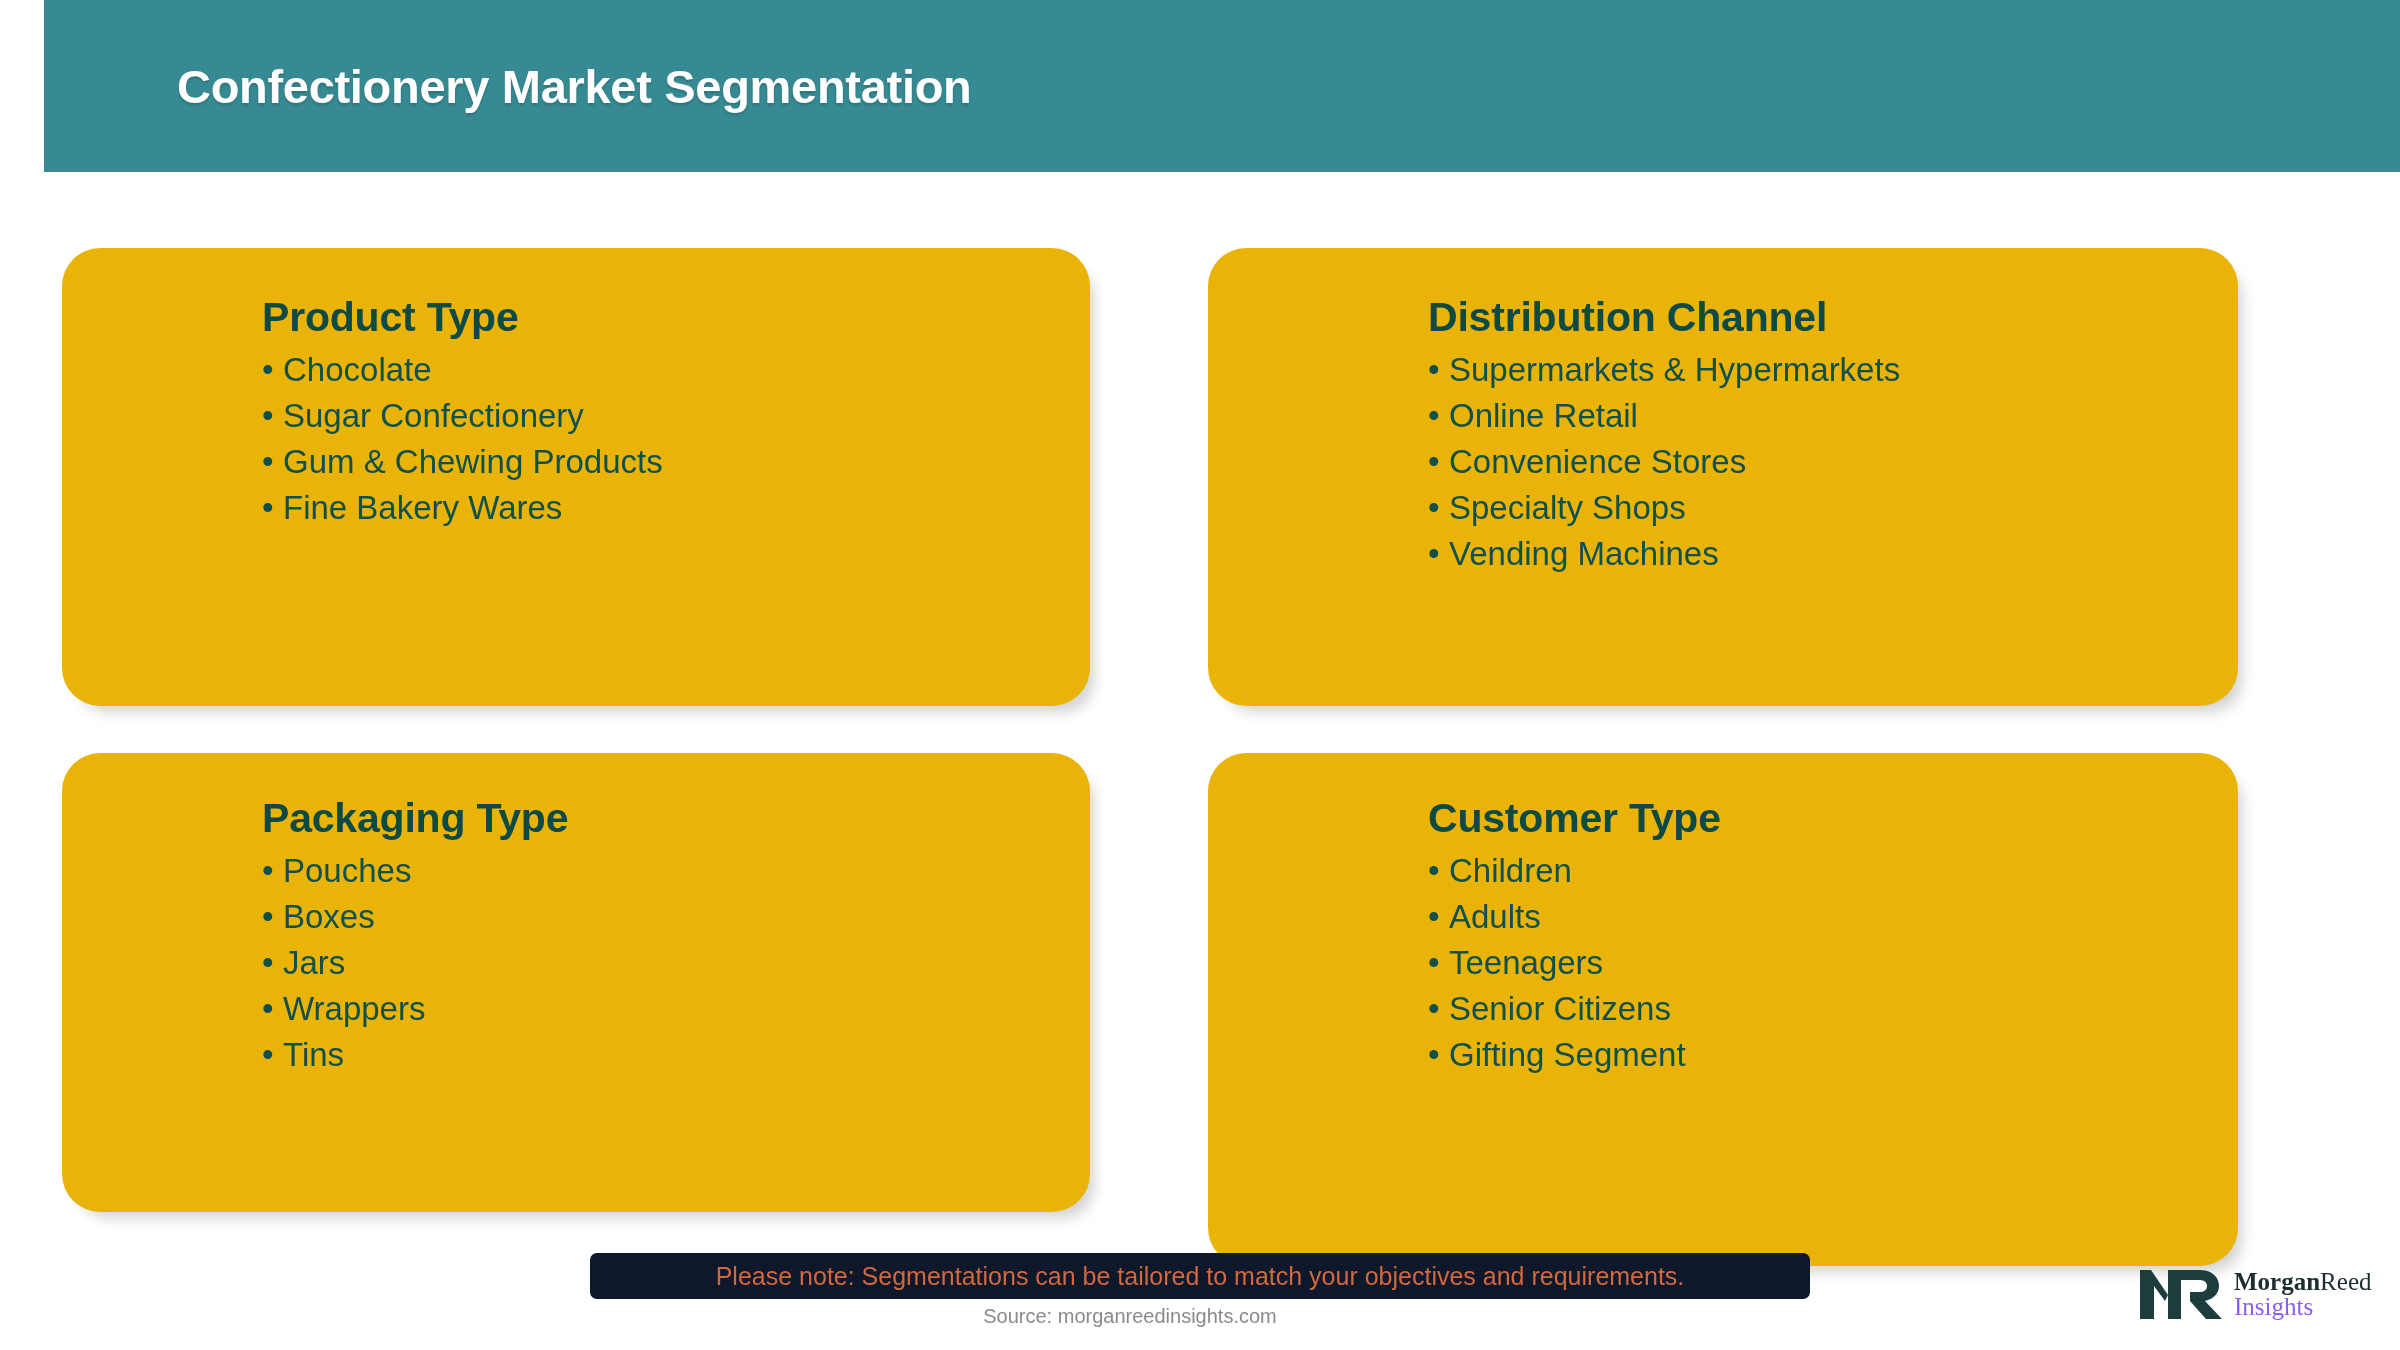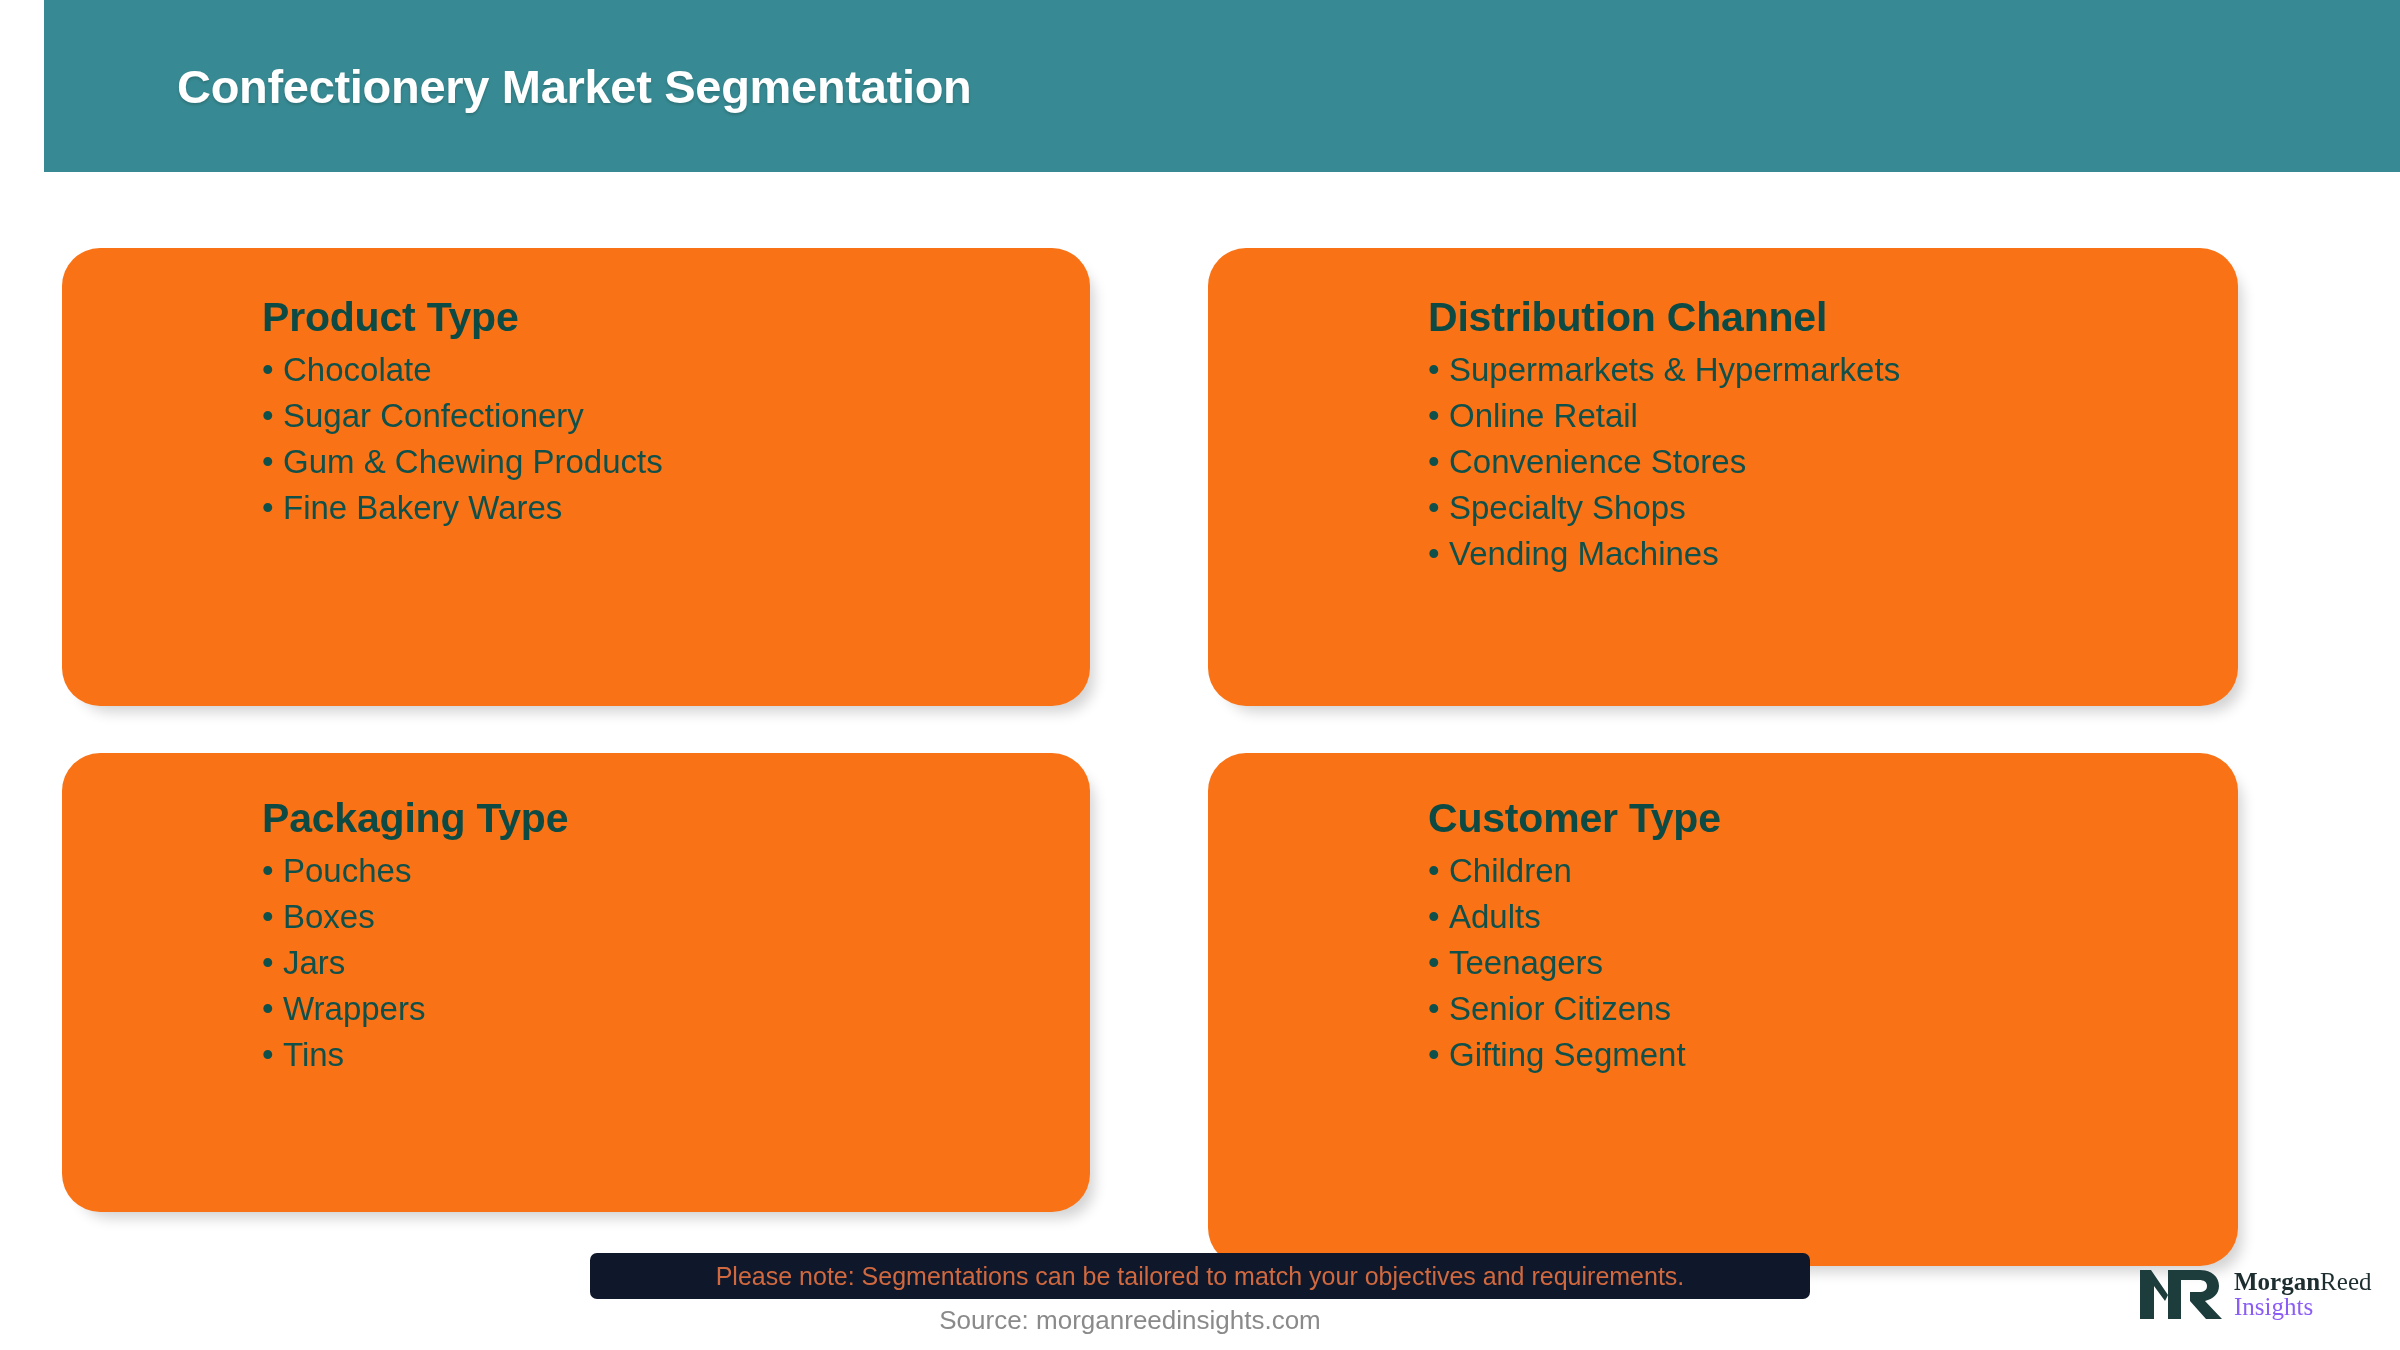--- a/index.html
+++ b/index.html
@@ -17,21 +17,21 @@
   }
   .header-title{
     position:absolute;left:133px;top:0;height:172px;
     display:flex;align-items:center;
     color:#ffffff;font-size:47px;font-weight:bold;
     letter-spacing:-0.3px;
     text-shadow:0 2px 3px rgba(0,0,0,0.18);
   }
   .card{
     position:absolute;
-    background:#f97316;
+    background:#eab308;
     border-radius:38px;
     box-shadow:10px 12px 14px -6px rgba(0,0,0,0.18);
   }
   #card-0{left:62px;top:248px;width:1028px;height:458px;}
   #card-1{left:1208px;top:248px;width:1030px;height:458px;}
   #card-2{left:62px;top:753px;width:1028px;height:459px;}
   #card-3{left:1208px;top:753px;width:1030px;height:513px;}
 
   .card-inner{position:absolute;left:200px;top:48px;right:26px;}
   #card-1 .card-inner,#card-3 .card-inner{left:220px;}
@@ -58,21 +58,21 @@
     position:absolute;left:590px;top:1253px;width:1220px;height:46px;
     background:#0f172a;border-radius:7px;
     display:flex;align-items:center;justify-content:center;
   }
   .note-text{
     color:#d0693f;font-size:25px;white-space:nowrap;
   }
   .source-line{
     position:absolute;left:0;top:1305px;width:2260px;
     text-align:center;
-    color:#8a8a8a;font-size:26px;
+    color:#8a8a8a;font-size:20px;
   }
   .logo{
     position:absolute;left:2138px;top:1267px;
     display:flex;align-items:center;gap:10px;
   }
   .logo-mark{display:block;}
   .logo-words{line-height:1.0;}
   .logo-line1{font-size:25px;font-weight:bold;color:#1d2d30;white-space:nowrap;font-family:"Liberation Serif", serif;}
   .logo-line1 .reed{font-weight:normal;}
   .logo-line2{font-size:25px;color:#8b5cf6;white-space:nowrap;font-family:"Liberation Serif", serif;}

